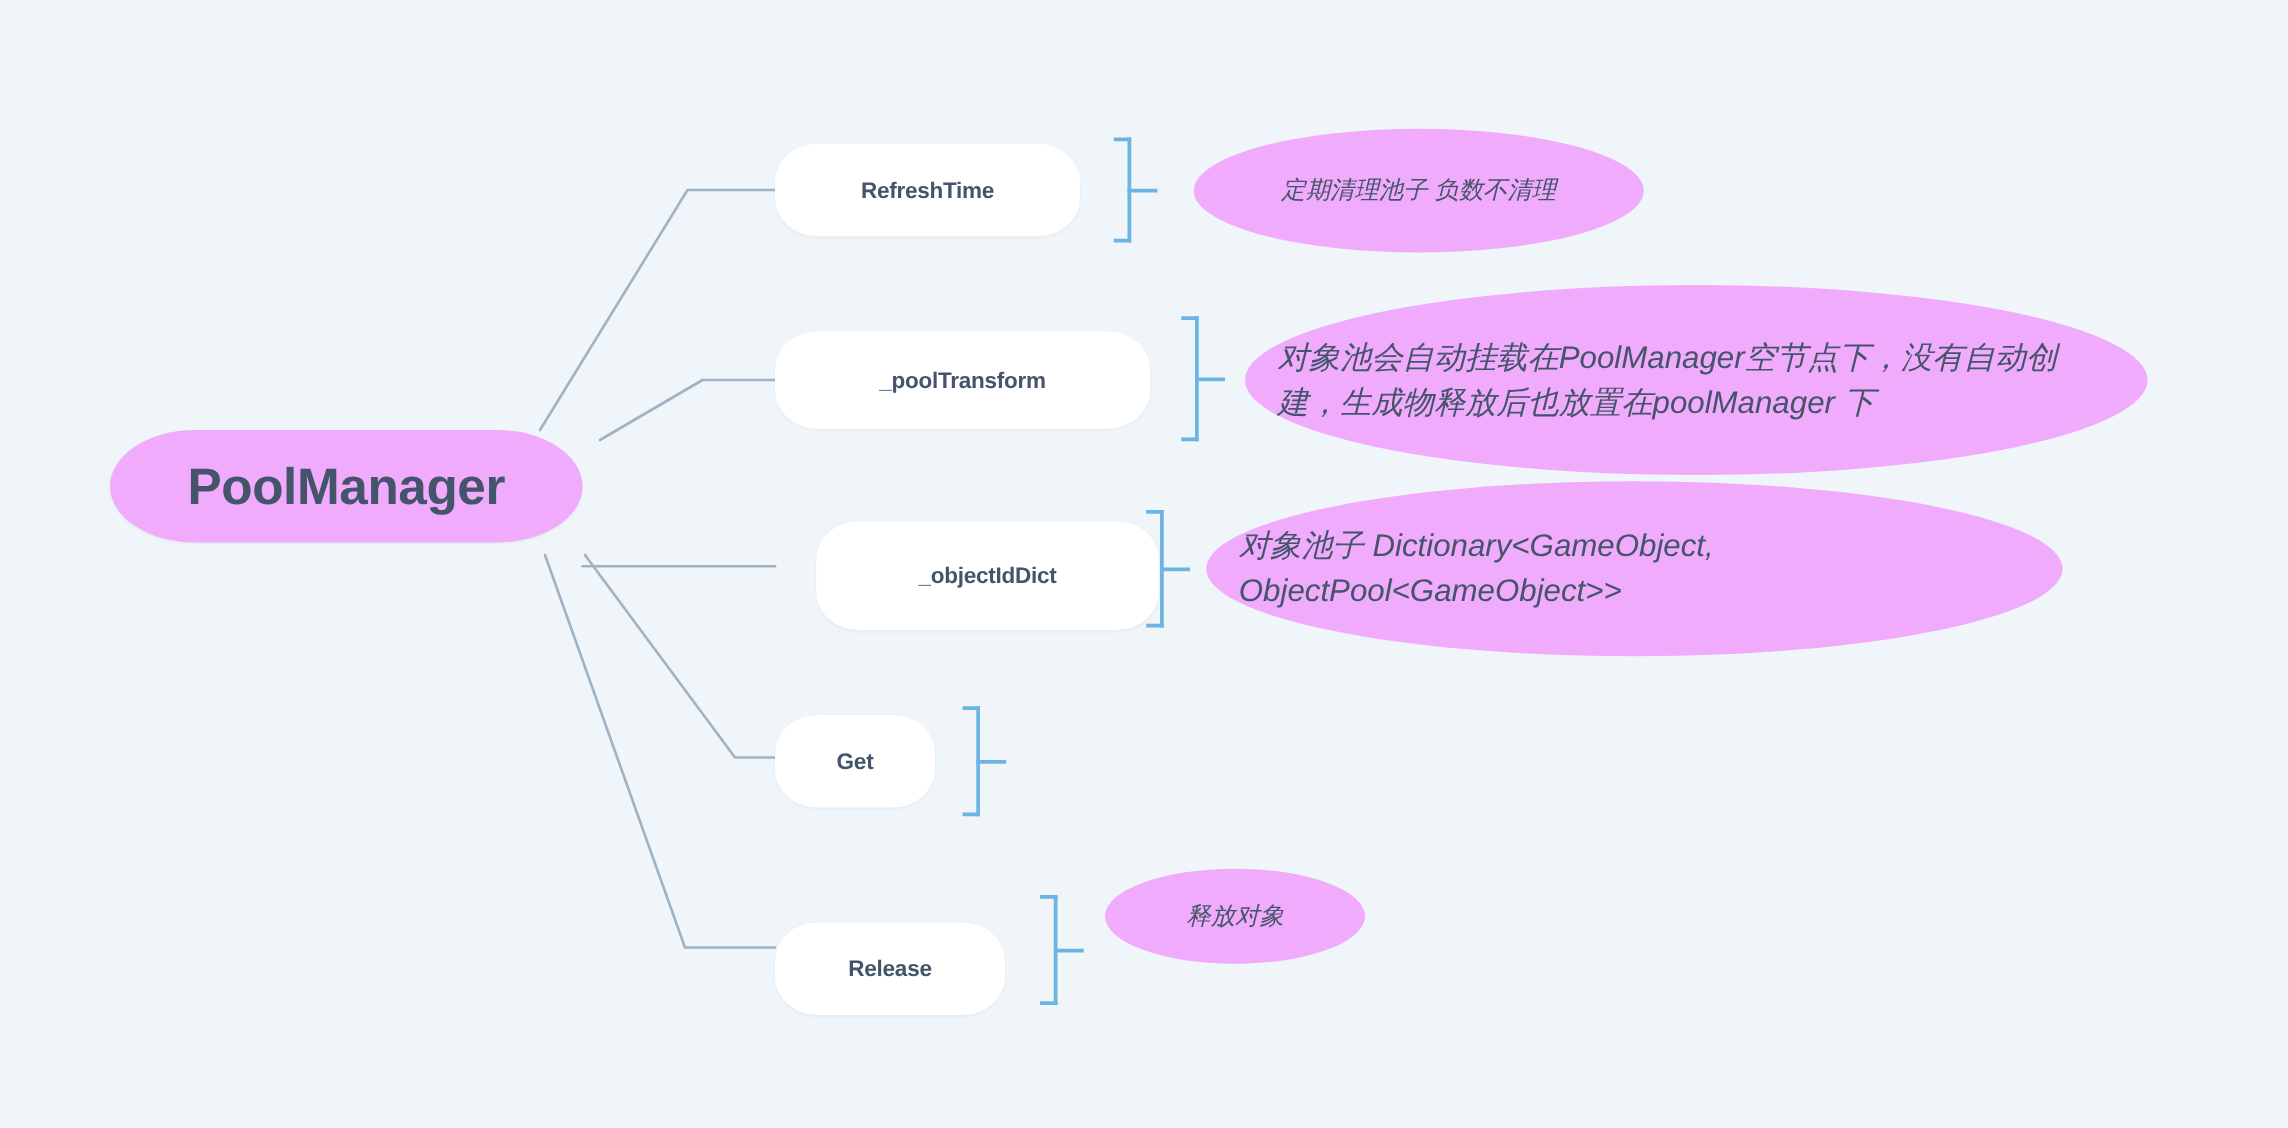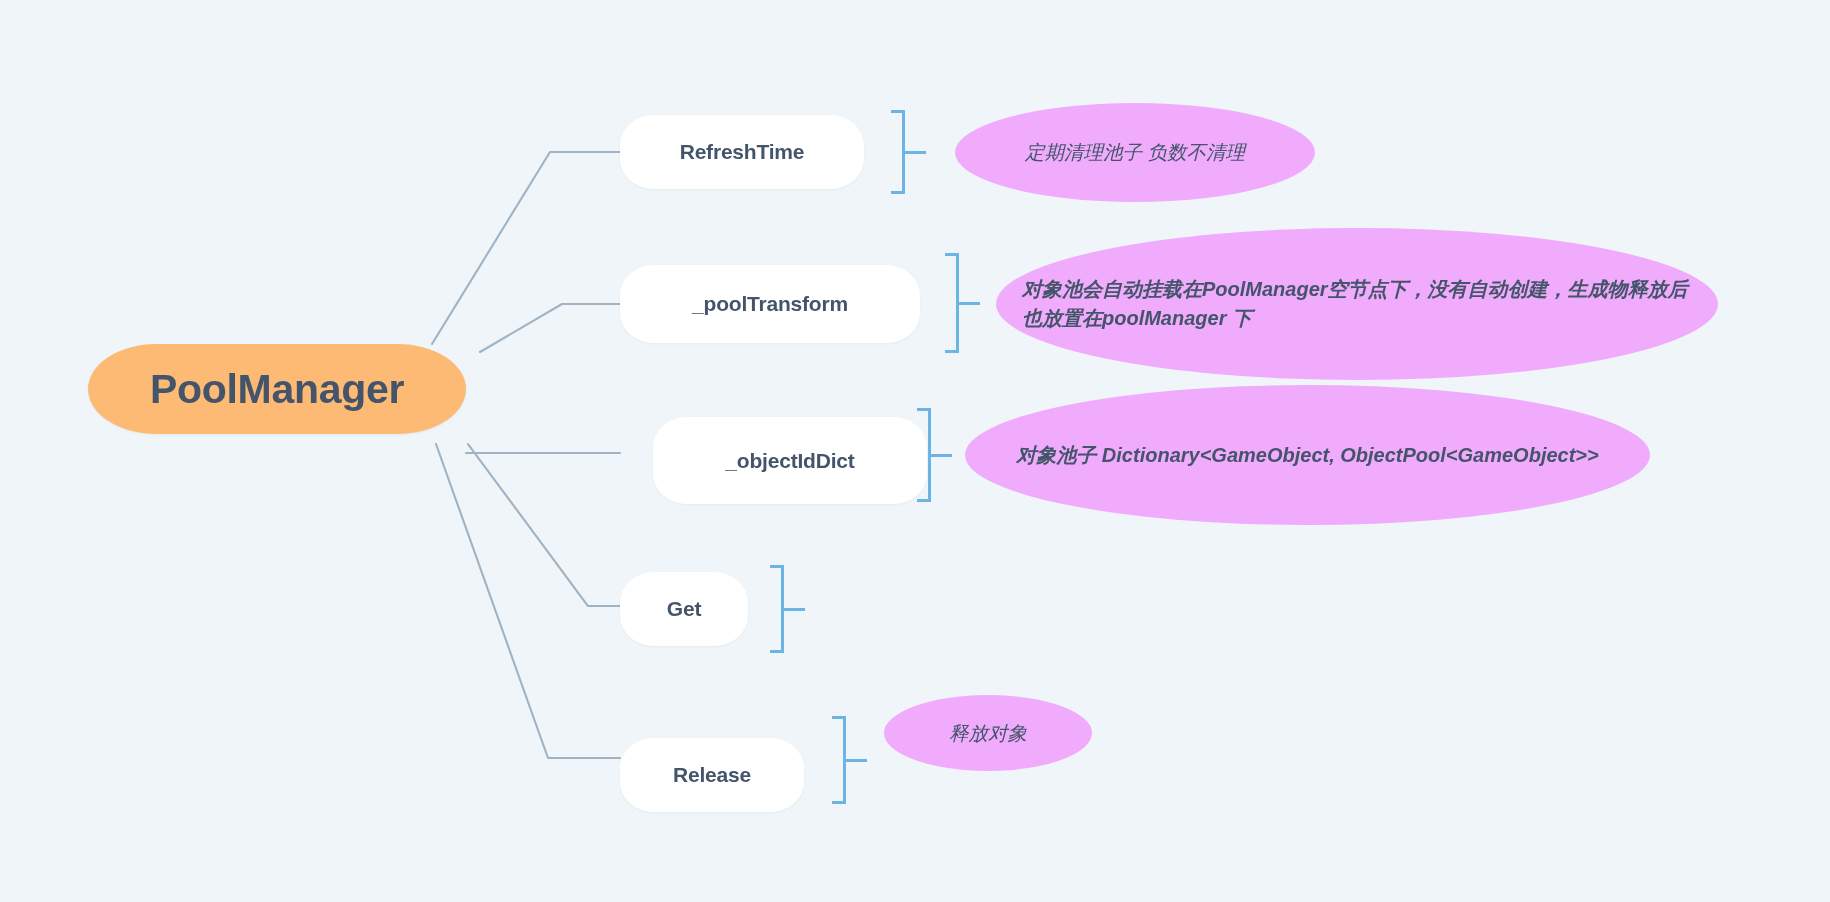--- a/index.html
+++ b/index.html
@@ -28,21 +28,21 @@
     height: 902px;
     pointer-events: none;
   }
 
   
   .root-node {
     position: absolute;
     display: flex;
     align-items: center;
     justify-content: center;
-    background: #fdba74;
+    background: #f0abfc;
     border-radius: 70px / 46px;
     box-shadow: 0 1px 2px rgba(120,150,170,0.10);
     z-index: 5;
   }
   .root-label {
     font-size: 41px;
     font-weight: bold;
     color: #44546a;
     letter-spacing: -0.3px;
     white-space: nowrap;
@@ -53,21 +53,21 @@
     position: absolute;
     display: flex;
     align-items: center;
     justify-content: center;
     background: #ffffff;
     border-radius: 34px / 30px;
     box-shadow: 0 1px 2px rgba(120,150,170,0.08);
     z-index: 5;
   }
   .branch-label {
-    font-size: 21px;
+    font-size: 18px;
     font-weight: bold;
     color: #44546a;
     letter-spacing: -0.2px;
     white-space: nowrap;
   }
 
   
   .note-bubble {
     position: absolute;
     display: flex;
@@ -79,21 +79,21 @@
     z-index: 4;
   }
   .note-text {
     font-size: 19.5px;
     font-style: italic;
     color: #44546a;
     line-height: 1.45;
     padding: 0 26px;
     white-space: pre-line;
   }
-  .note-text.wide { font-size: 20px; font-weight: bold; }
+  .note-text.wide { font-size: 25px; }
 
   
   .bracket {
     position: absolute;
     z-index: 6;
   }
   .bracket .spine {
     position: absolute;
     left: 11px;
     top: 0;

